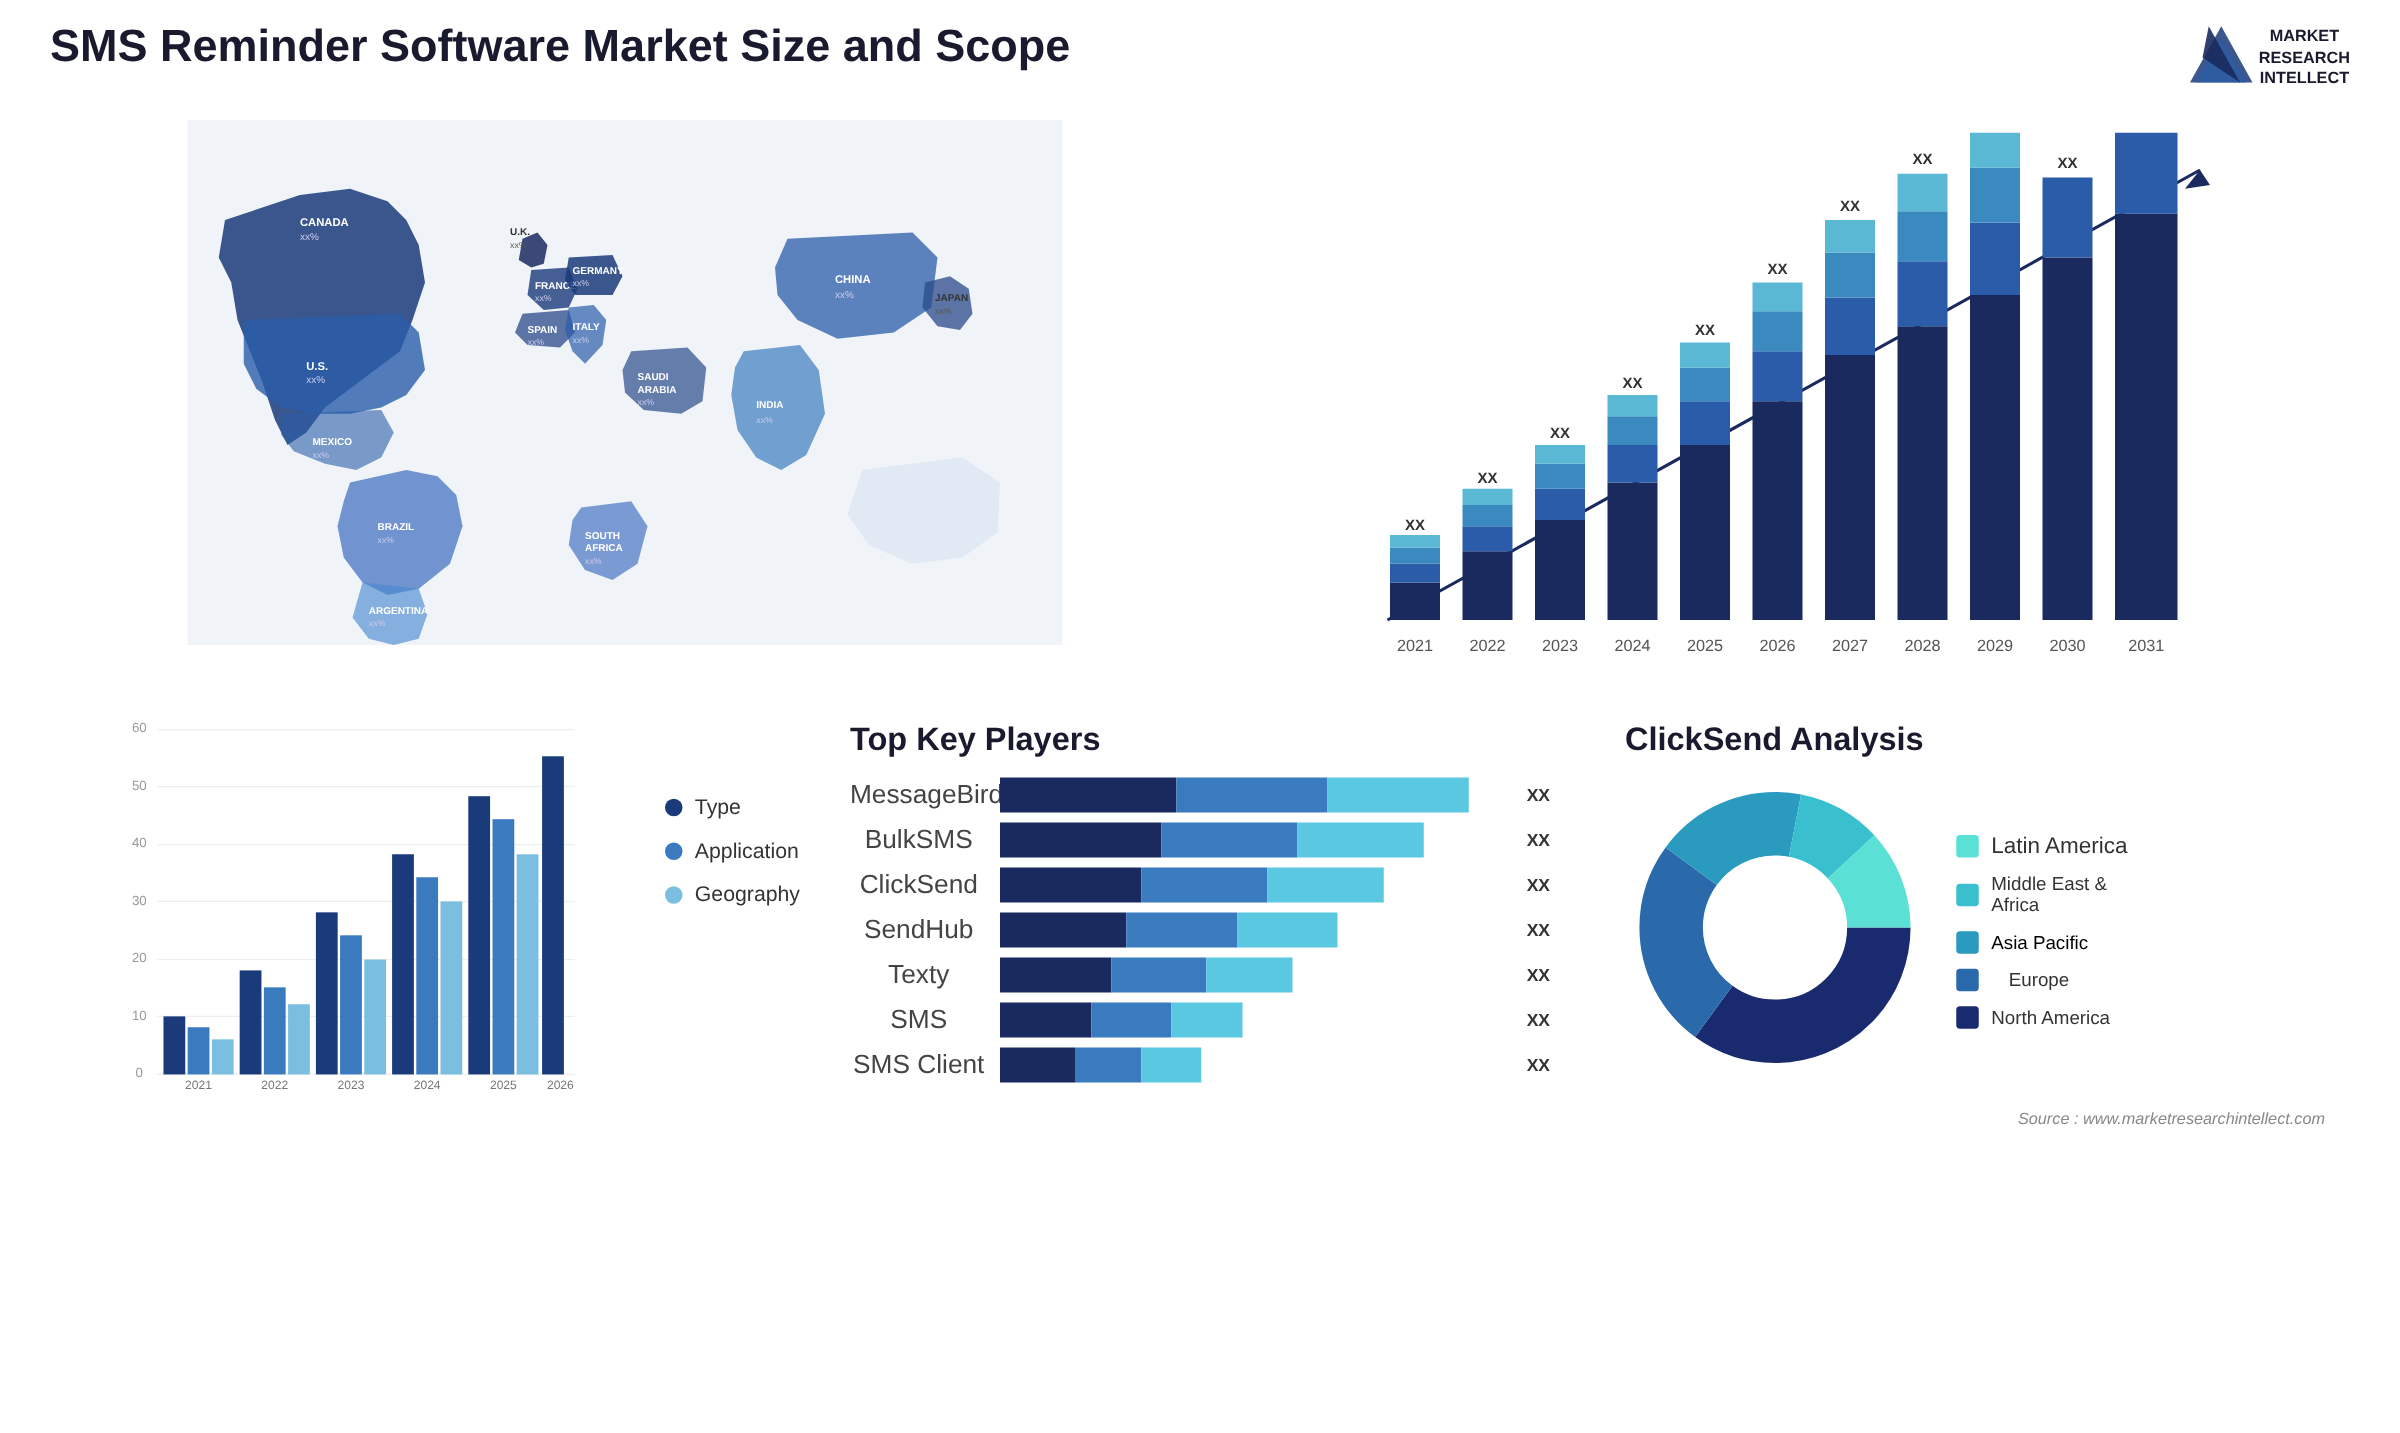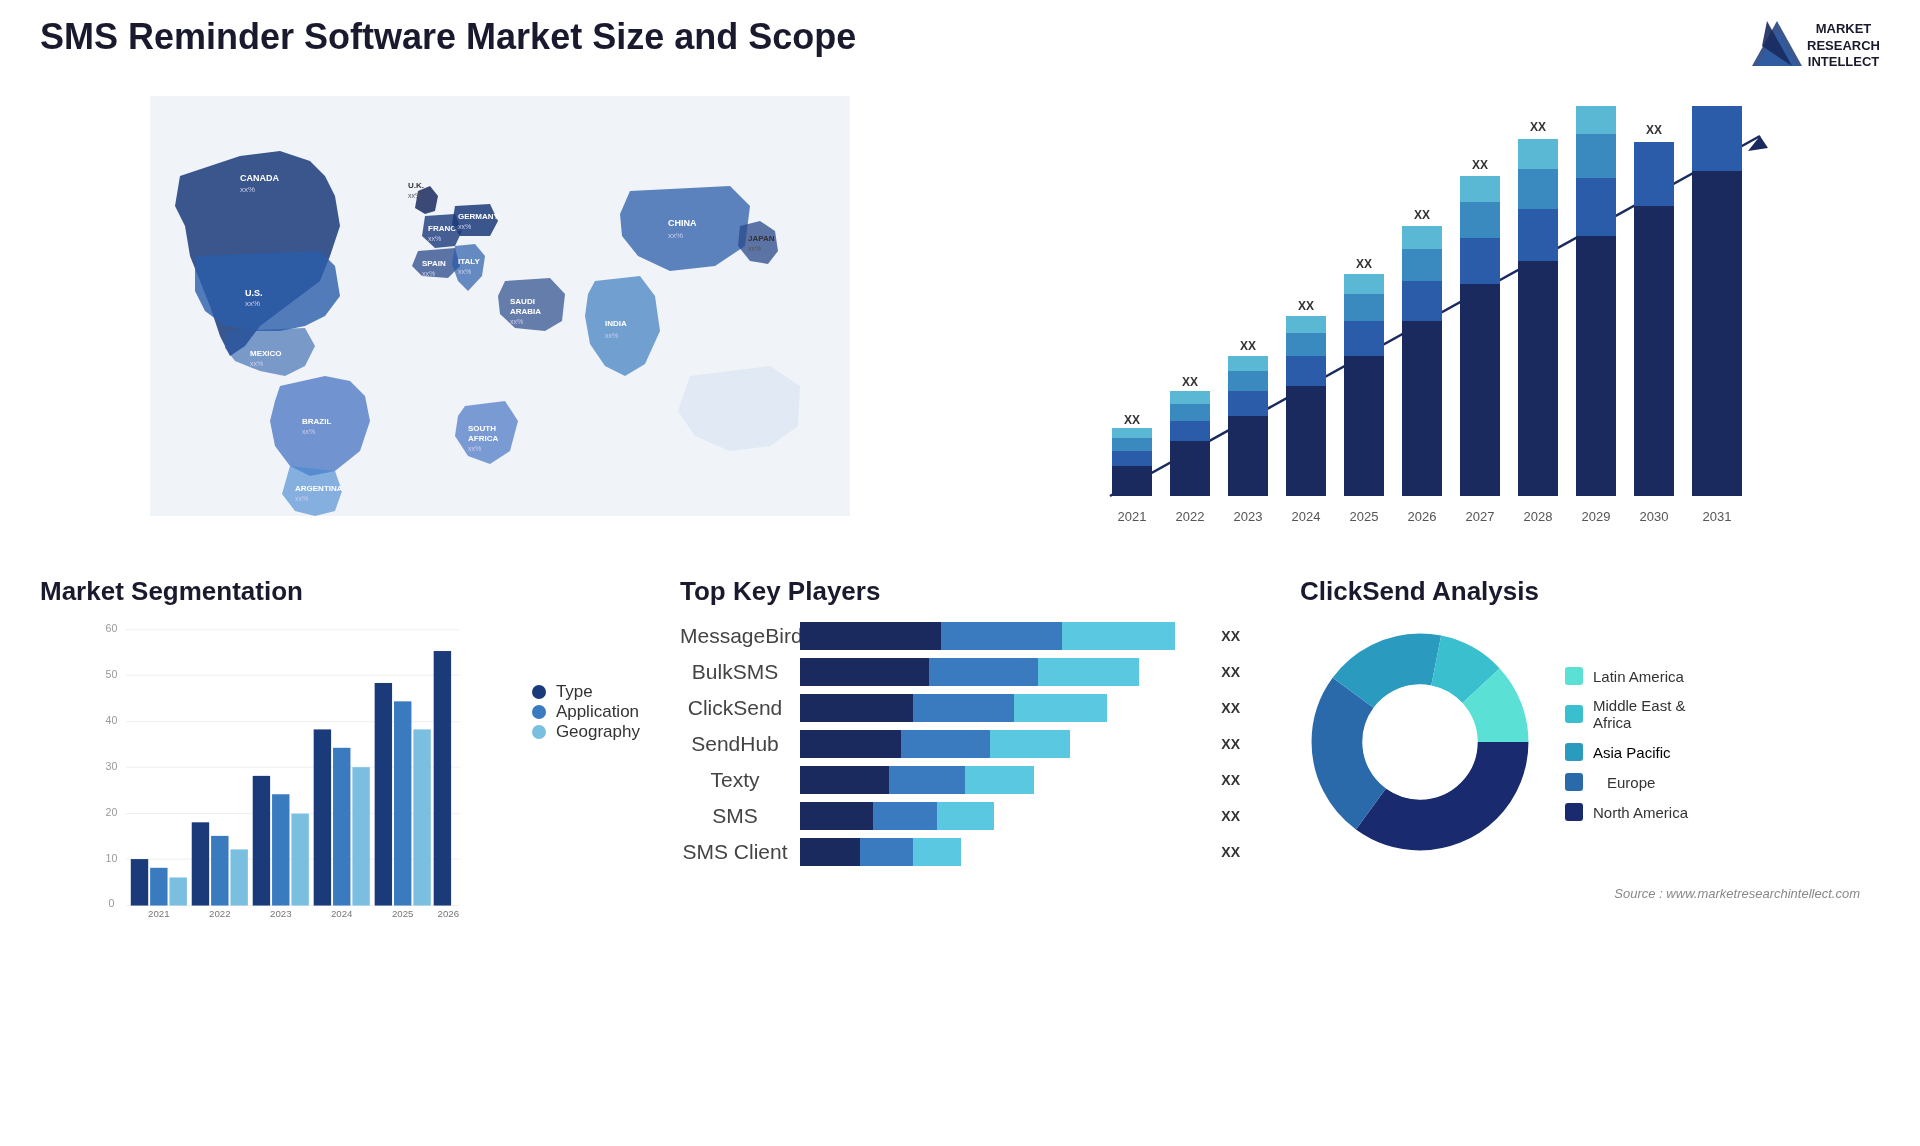--- a/index.html
+++ b/index.html
@@ -255,21 +255,20 @@
       <rect x="642" y="0" width="50" height="65" fill="#2a5caa"></rect>
       <text x="667" y="-5" font-size="12" text-anchor="middle" fill="#333" font-weight="bold">XX</text>
       <text x="667" y="415" font-size="13" text-anchor="middle" fill="#555">2031</text>
     </svg>
   </div>
 </div>
 
 <div style="display:grid; grid-template-columns:1fr 1fr 1fr; padding:0 40px 30px 40px; gap:20px; height:430px;">
 
   <div style="padding:10px 0;">
-    <div class="section-title">Market Segmentation</div>
     <div style="display:flex; gap:20px; align-items:flex-start;">
       <div style="flex:1; position:relative; height:300px;">
         <svg viewBox="0 0 380 310" style="width:100%;height:300px;">
 
           <text x="20" y="295" font-size="11" fill="#999" text-anchor="middle">0</text>
           <text x="20" y="248" font-size="11" fill="#999" text-anchor="middle">10</text>
           <text x="20" y="200" font-size="11" fill="#999" text-anchor="middle">20</text>
           <text x="20" y="153" font-size="11" fill="#999" text-anchor="middle">30</text>
           <text x="20" y="105" font-size="11" fill="#999" text-anchor="middle">40</text>
           <text x="20" y="58" font-size="11" fill="#999" text-anchor="middle">50</text>
@@ -306,21 +305,21 @@
           <rect x="292" y="63" width="18" height="230" fill="#1a3a7a"></rect>
           <rect x="312" y="82" width="18" height="211" fill="#3a7abf"></rect>
           <rect x="332" y="111" width="18" height="182" fill="#7abfe0"></rect>
           <text x="321" y="305" font-size="10" text-anchor="middle" fill="#777">2025</text>
 
           <rect x="353" y="30" width="18" height="263" fill="#1a3a7a"></rect>
           <text x="357" y="305" font-size="10" text-anchor="start" fill="#777">2026</text>
         </svg>
       </div>
 
-      <div style="display:flex; flex-direction:column; padding-top:60px;">
+      <div style="display:flex; flex-direction:column; gap:15px; padding-top:60px;">
         <div style="display:flex;align-items:center;gap:10px;">
           <div style="width:14px;height:14px;border-radius:50%;background:#1a3a7a;"></div>
           <span style="font-size:17px;color:#333;">Type</span>
         </div>
         <div style="display:flex;align-items:center;gap:10px;">
           <div style="width:14px;height:14px;border-radius:50%;background:#3a7abf;"></div>
           <span style="font-size:17px;color:#333;">Application</span>
         </div>
         <div style="display:flex;align-items:center;gap:10px;">
           <div style="width:14px;height:14px;border-radius:50%;background:#7abfe0;"></div>
@@ -419,21 +418,21 @@
           <circle cx="130" cy="130" r="90" fill="none" stroke="#3abfcf" stroke-width="55" stroke-dasharray="56.5 509" stroke-dashoffset="-441.1"></circle>
           <circle cx="130" cy="130" r="90" fill="none" stroke="#5ae0d4" stroke-width="55" stroke-dasharray="67.9 497.6" stroke-dashoffset="-497.6"></circle>
 
           <circle cx="130" cy="130" r="62" fill="white"></circle>
         </svg>
       </div>
 
       <div style="display:flex;flex-direction:column;gap:12px;">
         <div style="display:flex;align-items:center;gap:10px;">
           <div style="width:18px;height:18px;border-radius:3px;background:#5ae0d4;flex-shrink:0;"></div>
-          <span style="font-size:15px;color:#333;">Latin America</span>
+          <span style="font-size:18px;color:#333;">Latin America</span>
         </div>
         <div style="display:flex;align-items:center;gap:10px;">
           <div style="width:18px;height:18px;border-radius:3px;background:#3abfcf;flex-shrink:0;"></div>
           <span style="font-size:15px;color:#333;">Middle East &amp;<br>Africa</span>
         </div>
         <div style="display:flex;align-items:center;gap:10px;">
           <div style="width:18px;height:18px;border-radius:3px;background:#2a9abf;flex-shrink:0;"></div>
           <span style="font-size:15px;color:#000000;">Asia Pacific</span>
         </div>
         <div style="display:flex;align-items:center;gap:24px;">

